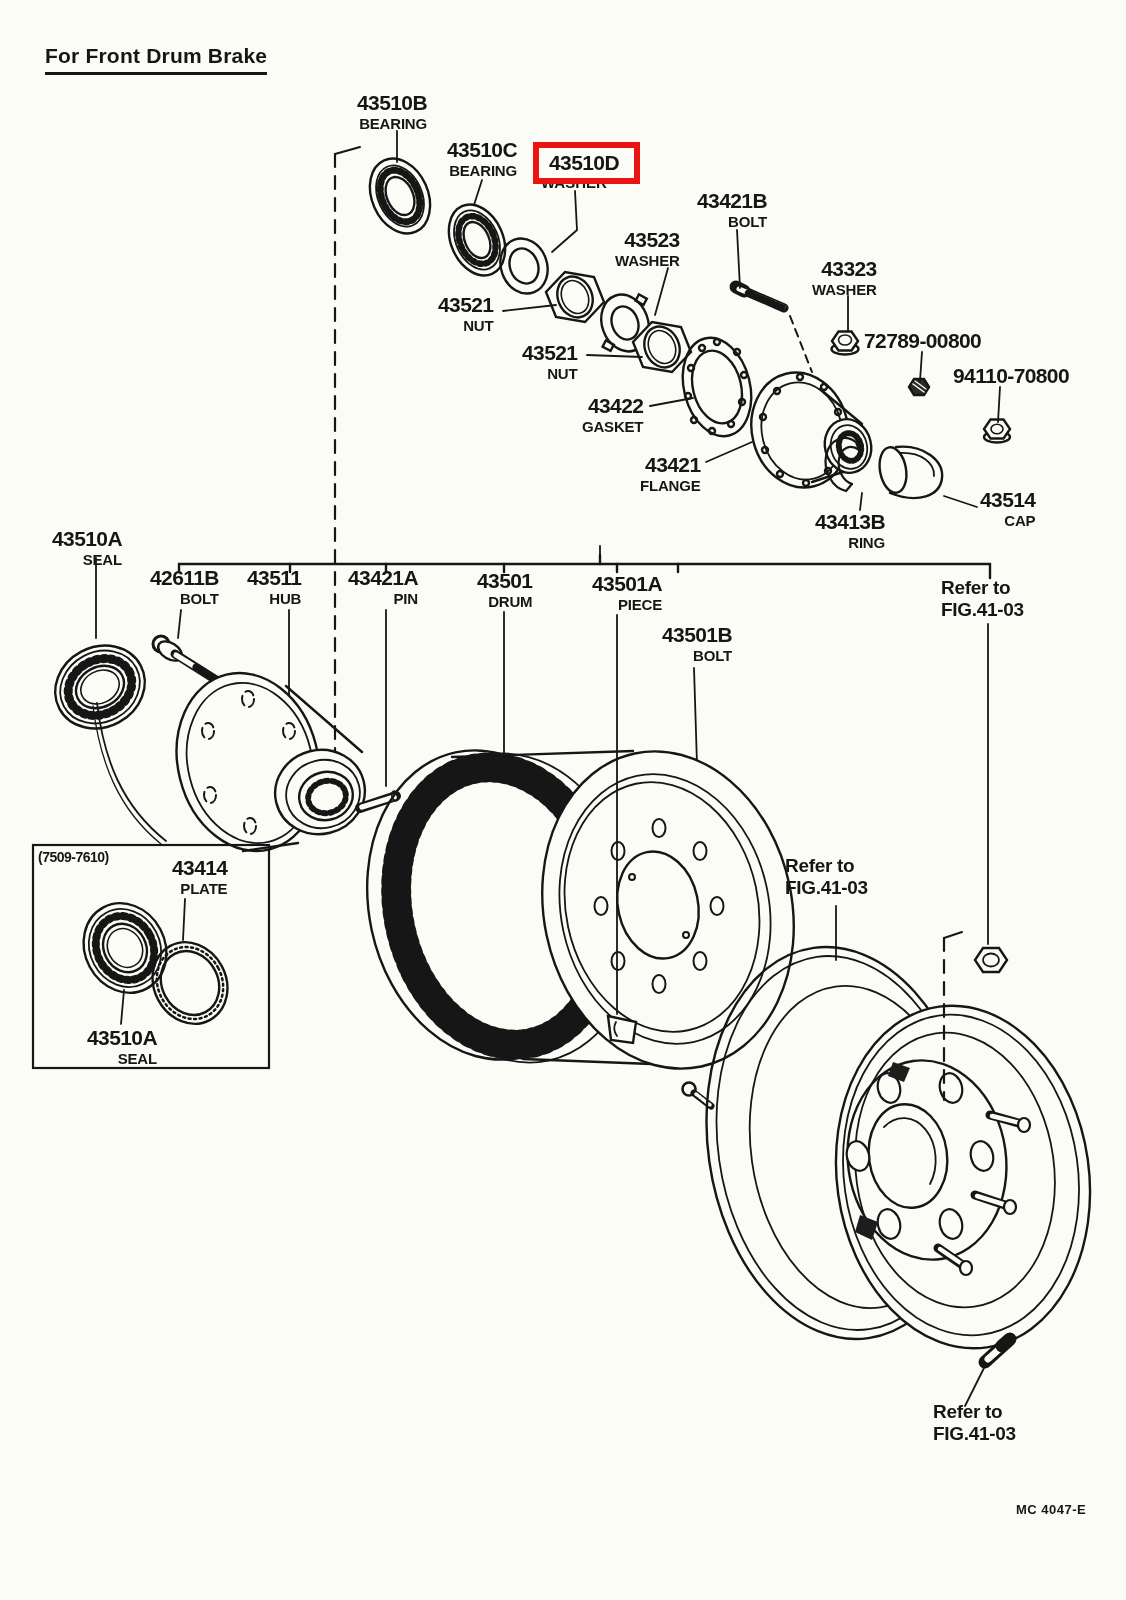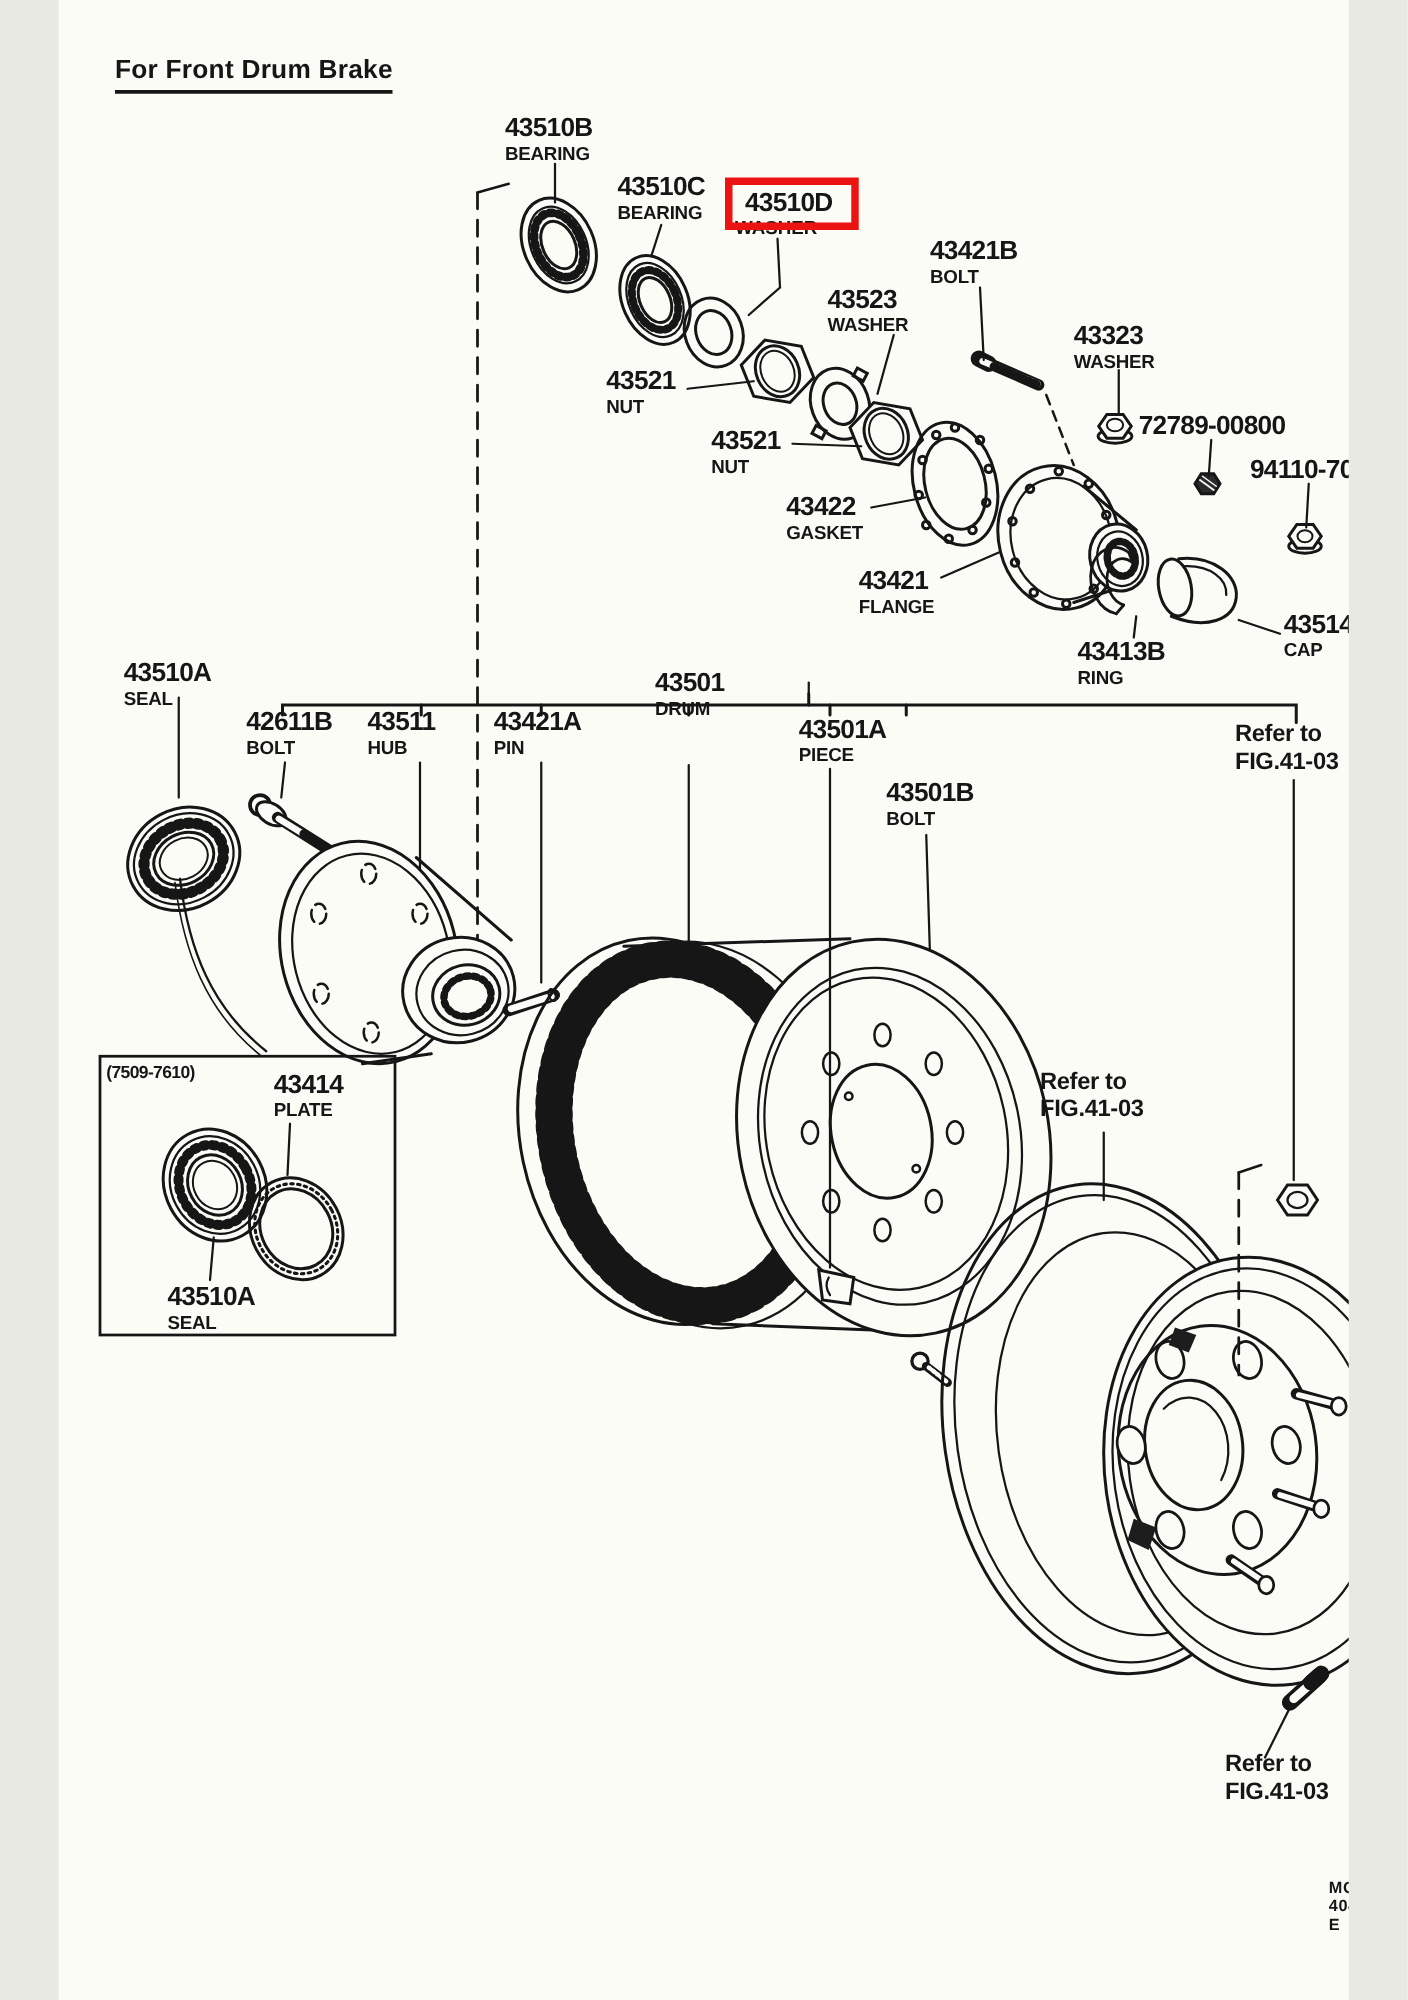--- a/index.html
+++ b/index.html
@@ -1,28 +1,28 @@
 <!DOCTYPE html>
 <html><head>
 <meta charset="utf-8">
 <style>
   html,body{margin:0;padding:0;background:#e9e9e4;}
   .page{
-    position:relative;width:1032px;height:1600px;margin:0 auto;
+    position:relative;width:1126px;height:1600px;margin:0 auto;
     background:#fcfcf7;color:#161616;
     font-family:"Liberation Sans","DejaVu Sans",sans-serif;
     overflow:hidden;
   }
   svg.art{position:absolute;left:0;top:0;}
   .title{
     position:absolute;left:45px;top:44px;
     font-size:21px;font-weight:bold;letter-spacing:.2px;
     border-bottom:3px solid #161616;padding-bottom:4px;
   }
-  .plabel{position:absolute;line-height:1;white-space:nowrap;}
+  .plabel{position:absolute;line-height:1;white-space:nowrap;text-align:right;}
   .plabel .num{font-size:21px;font-weight:bold;letter-spacing:-.6px;}
   .plabel .nm{font-size:15px;font-weight:bold;letter-spacing:-.2px;margin-top:3px;}
   .plabel .nm.sm{font-size:14px;}
   .refer{position:absolute;line-height:1;white-space:nowrap;font-weight:bold;}
   .refer div{font-size:19px;letter-spacing:-.3px;margin-bottom:3px;}
   .rangenote{position:absolute;font-size:14px;font-weight:bold;letter-spacing:-.5px;}
   .code{position:absolute;font-size:13px;font-weight:bold;letter-spacing:.5px;}
   .hlbox{
     position:absolute;left:533px;top:142px;width:107px;height:42px;
     border:6px solid #ec1313;box-sizing:border-box;z-index:5;background:transparent;
@@ -418,21 +418,21 @@
   <div class="plabel" style="left:247px;top:567px">
     <div class="num">43511</div>
     <div class="nm">HUB</div>
   </div>
 
   <div class="plabel" style="left:348px;top:567px">
     <div class="num">43421A</div>
     <div class="nm">PIN</div>
   </div>
 
-  <div class="plabel" style="left:477px;top:536px">
+  <div class="plabel" style="left:477px;top:570px">
     <div class="num">43501</div>
     <div class="nm">DRUM</div>
   </div>
 
   <div class="plabel" style="left:592px;top:573px">
     <div class="num">43501A</div>
     <div class="nm">PIECE</div>
   </div>
 
   <div class="plabel" style="left:662px;top:624px">

